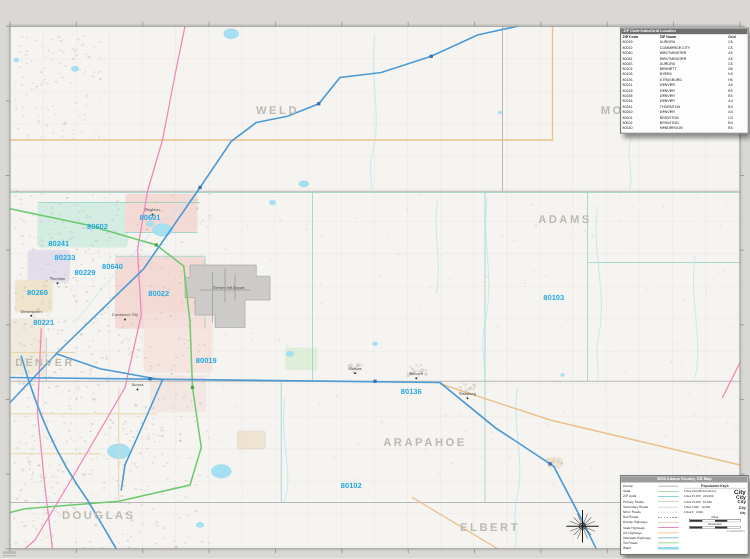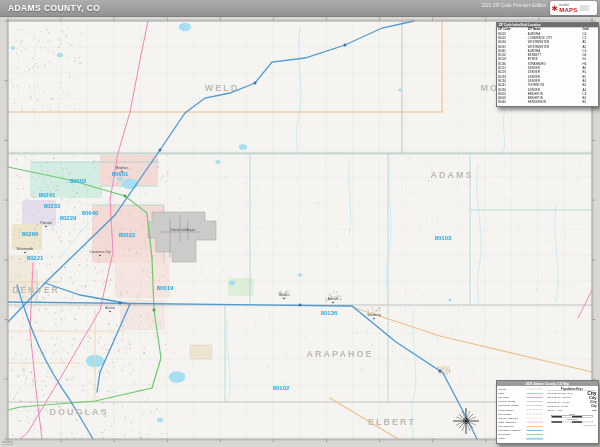--- a/index.html
+++ b/index.html
@@ -1308,38 +1308,20 @@
         <line x1="592" y1="259.8571428571429" x2="595.5" y2="259.8571428571429" stroke="#8a8a8a" stroke-width="0.6"></line>
         <line x1="4.5" y1="319.57142857142856" x2="8" y2="319.57142857142856" stroke="#8a8a8a" stroke-width="0.6"></line>
         <line x1="592" y1="319.57142857142856" x2="595.5" y2="319.57142857142856" stroke="#8a8a8a" stroke-width="0.6"></line>
         <line x1="4.5" y1="379.2857142857143" x2="8" y2="379.2857142857143" stroke="#8a8a8a" stroke-width="0.6"></line>
         <line x1="592" y1="379.2857142857143" x2="595.5" y2="379.2857142857143" stroke="#8a8a8a" stroke-width="0.6"></line>
         <line x1="4.5" y1="439" x2="8" y2="439" stroke="#8a8a8a" stroke-width="0.6"></line>
         <line x1="592" y1="439" x2="595.5" y2="439" stroke="#8a8a8a" stroke-width="0.6"></line>
       </g>
   </svg>
 
-  <div class="titlebar">
-    <div class="title">ADAMS COUNTY, CO</div>
-    <div class="edition">2021 ZIP Code Premium Edition</div>
-    <div class="logo">
-      <div class="logo-in">
-        <span class="logo-star">✱</span>
-        <span class="logo-txt">
-          <span class="logo-sub">market</span>
-          <span class="logo-brand">MAPS</span>
-        </span>
-        <span class="logo-lines">
-            <div></div>
-            <div></div>
-            <div></div>
-          </span>
-      </div>
-    </div>
-  </div>
 
   <div class="zip-index">
     <div class="zi-scale">
       <div class="zi-title">ZIP Code Index/Grid Location</div>
       <table class="zi">
         <thead>
             <tr id="zi-head">
               <th>ZIP Code</th>
               <th>ZIP Name</th>
               <th class="c-grid">Grid</th>

